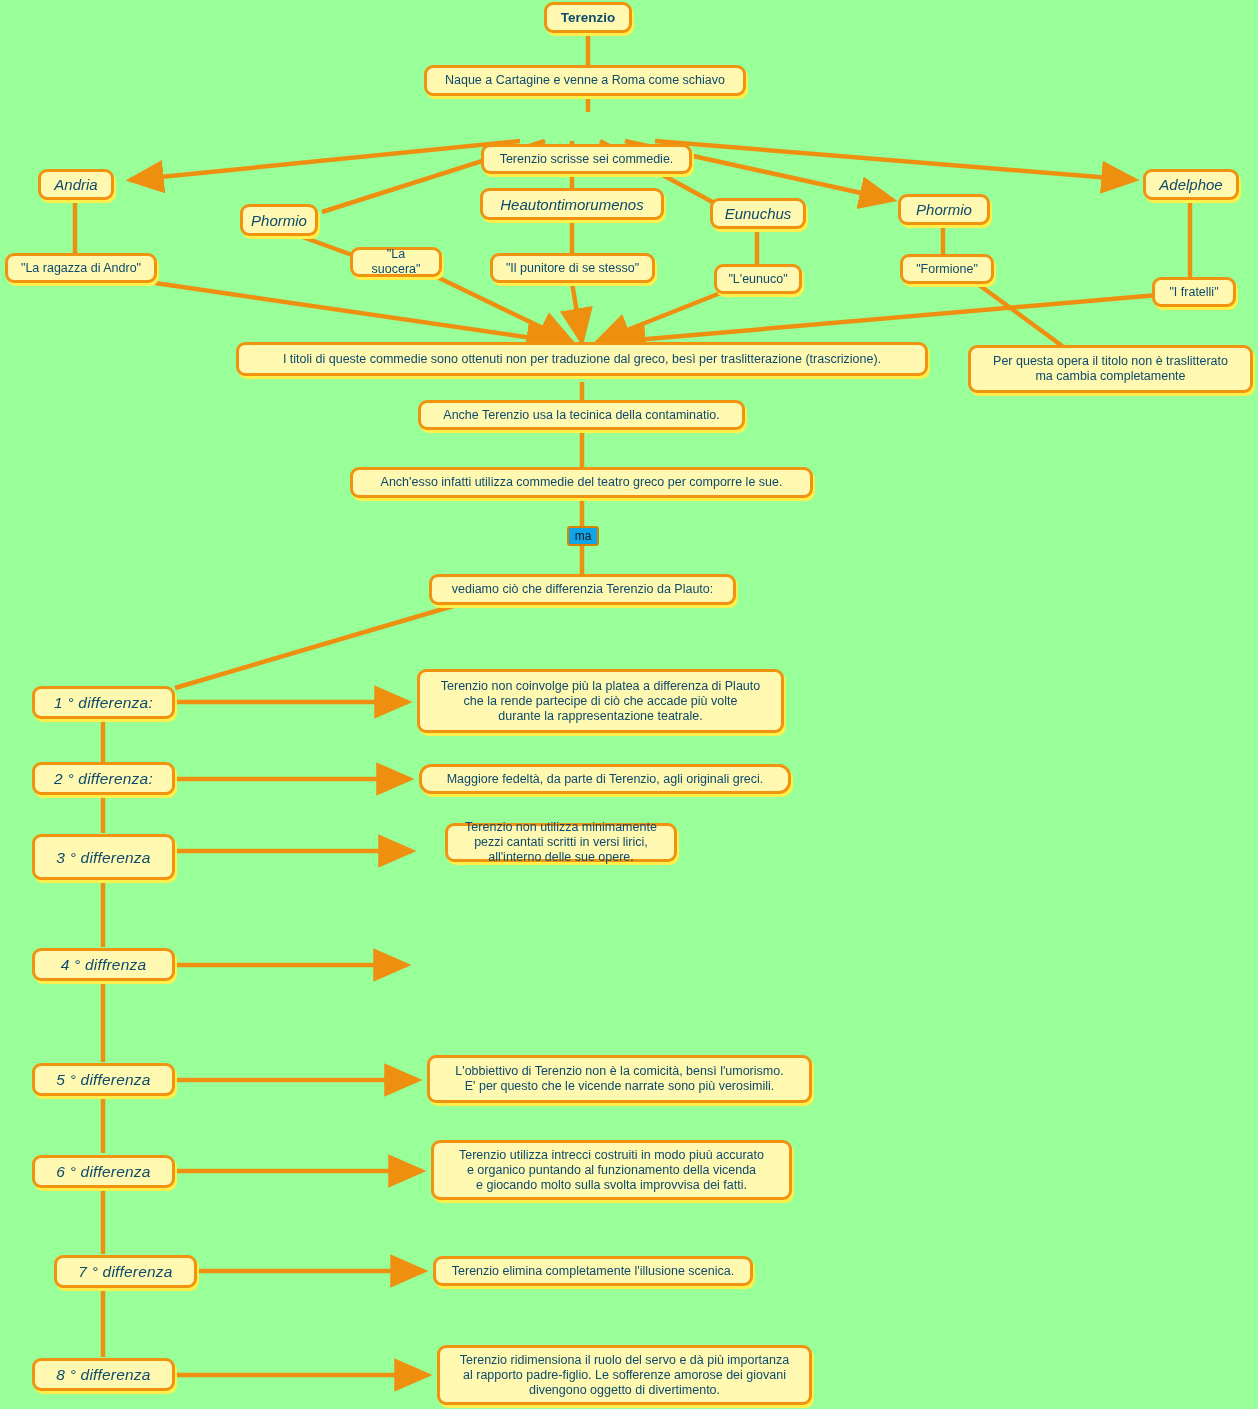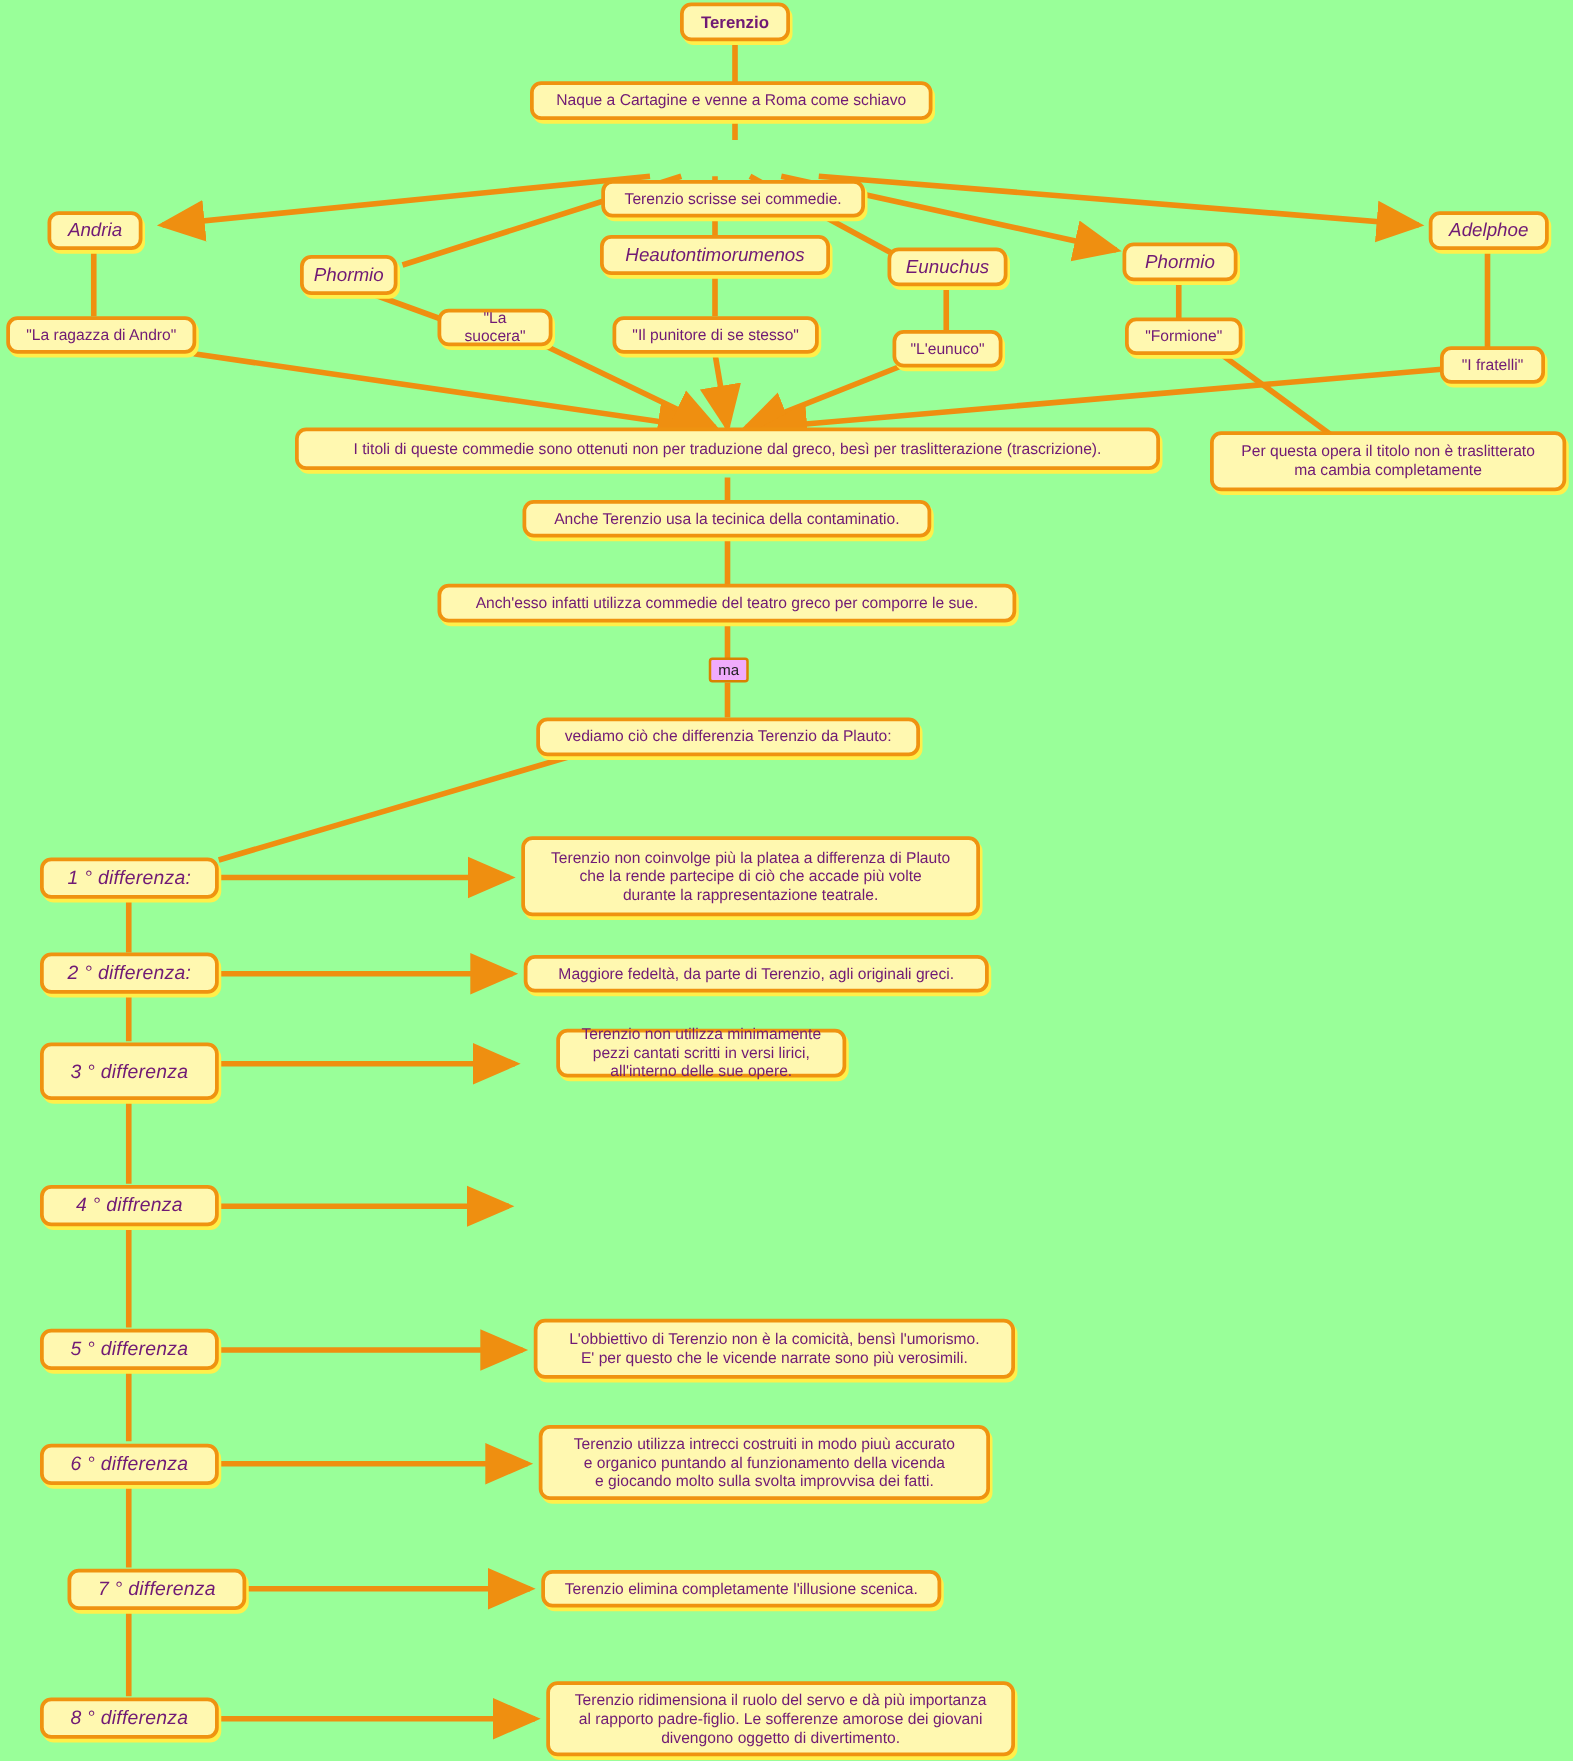--- a/index.html
+++ b/index.html
@@ -27,21 +27,21 @@
     height: 1409px;
     pointer-events: none;
   }
   .node {
     position: absolute;
     box-sizing: border-box;
     background: #fff8b0;
     border: 3px solid #ef9310;
     border-radius: 9px;
     box-shadow: 2px 3px 0 0 #ffef4a;
-    color: #701a75;
+    color: #0c4a6e;
     font-size: 12.5px;
     line-height: 15px;
     text-align: center;
     display: flex;
     align-items: center;
     justify-content: center;
     padding: 3px 8px;
     white-space: pre-line;
     z-index: 3;
   }
@@ -54,21 +54,21 @@
     font-size: 13.5px;
   }
   .node.diff {
     font-style: italic;
     font-size: 15.5px;
     letter-spacing: 0.2px;
   }
   .conn-label {
     position: absolute;
     box-sizing: border-box;
-    background: #f0abfc;
+    background: #0ea5e9;
     border: 2px solid #d98200;
     border-radius: 3px;
     color: #1a1a1a;
     font-size: 12px;
     line-height: 13px;
     display: flex;
     align-items: center;
     justify-content: center;
     padding: 1px 4px;
     z-index: 4;
@@ -191,21 +191,21 @@
   <div class="node diff" style="left:32px; top:948px; width:143px; height:33px;">4 ° diffrenza</div>
   <div class="node diff" style="left:32px; top:1063px; width:143px; height:33px;">5 ° differenza</div>
   <div class="node diff" style="left:32px; top:1155px; width:143px; height:33px;">6 ° differenza</div>
   <div class="node diff" style="left:32px; top:1255px; width:143px; height:33px;margin-left:22px;">7 ° differenza</div>
   <div class="node diff" style="left:32px; top:1358px; width:143px; height:33px;">8 ° differenza</div>
 
   <div class="node" style="left:417px; top:669px; width:367px; height:64px;">Terenzio non coinvolge più la platea a differenza di Plauto
 che la rende partecipe di ciò che accade più volte
 durante la rappresentazione teatrale.</div>
 
-  <div class="node" style="left:419px; top:764px; width:372px; height:30px;">Maggiore fedeltà, da parte di Terenzio, agli originali greci.</div>
+  <div class="node" style="left:419px; top:764px; width:372px; height:30px;border-radius:12px;">Maggiore fedeltà, da parte di Terenzio, agli originali greci.</div>
 
   <div class="node" style="left:421px; top:823px; width:232px; height:39px;margin-left:24px;">Terenzio non utilizza minimamente
 pezzi cantati scritti in versi lirici,
 all'interno delle sue opere.</div>
 
 
   <div class="node" style="left:427px; top:1055px; width:385px; height:48px;">L'obbiettivo di Terenzio non è la comicità, bensì l'umorismo.
 E' per questo che le vicende narrate sono più verosimili.</div>
 
   <div class="node" style="left:431px; top:1140px; width:361px; height:60px;">Terenzio utilizza intrecci costruiti in modo piuù accurato

